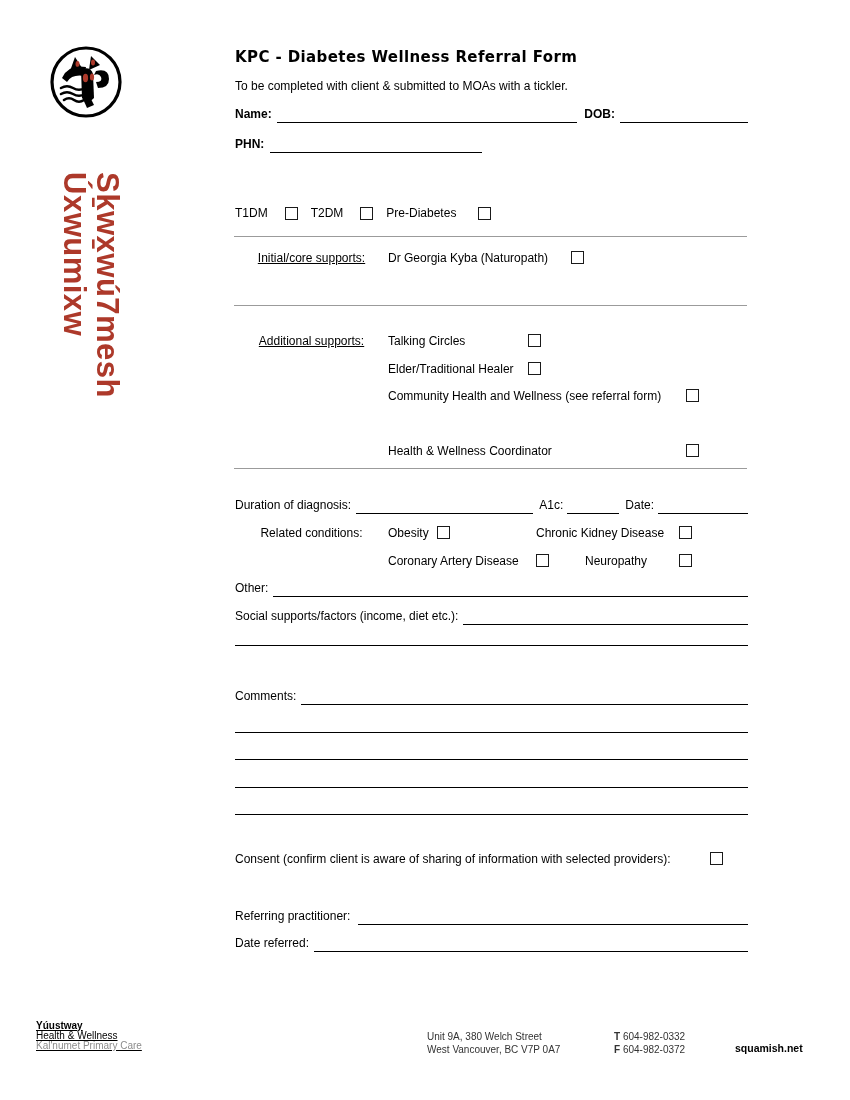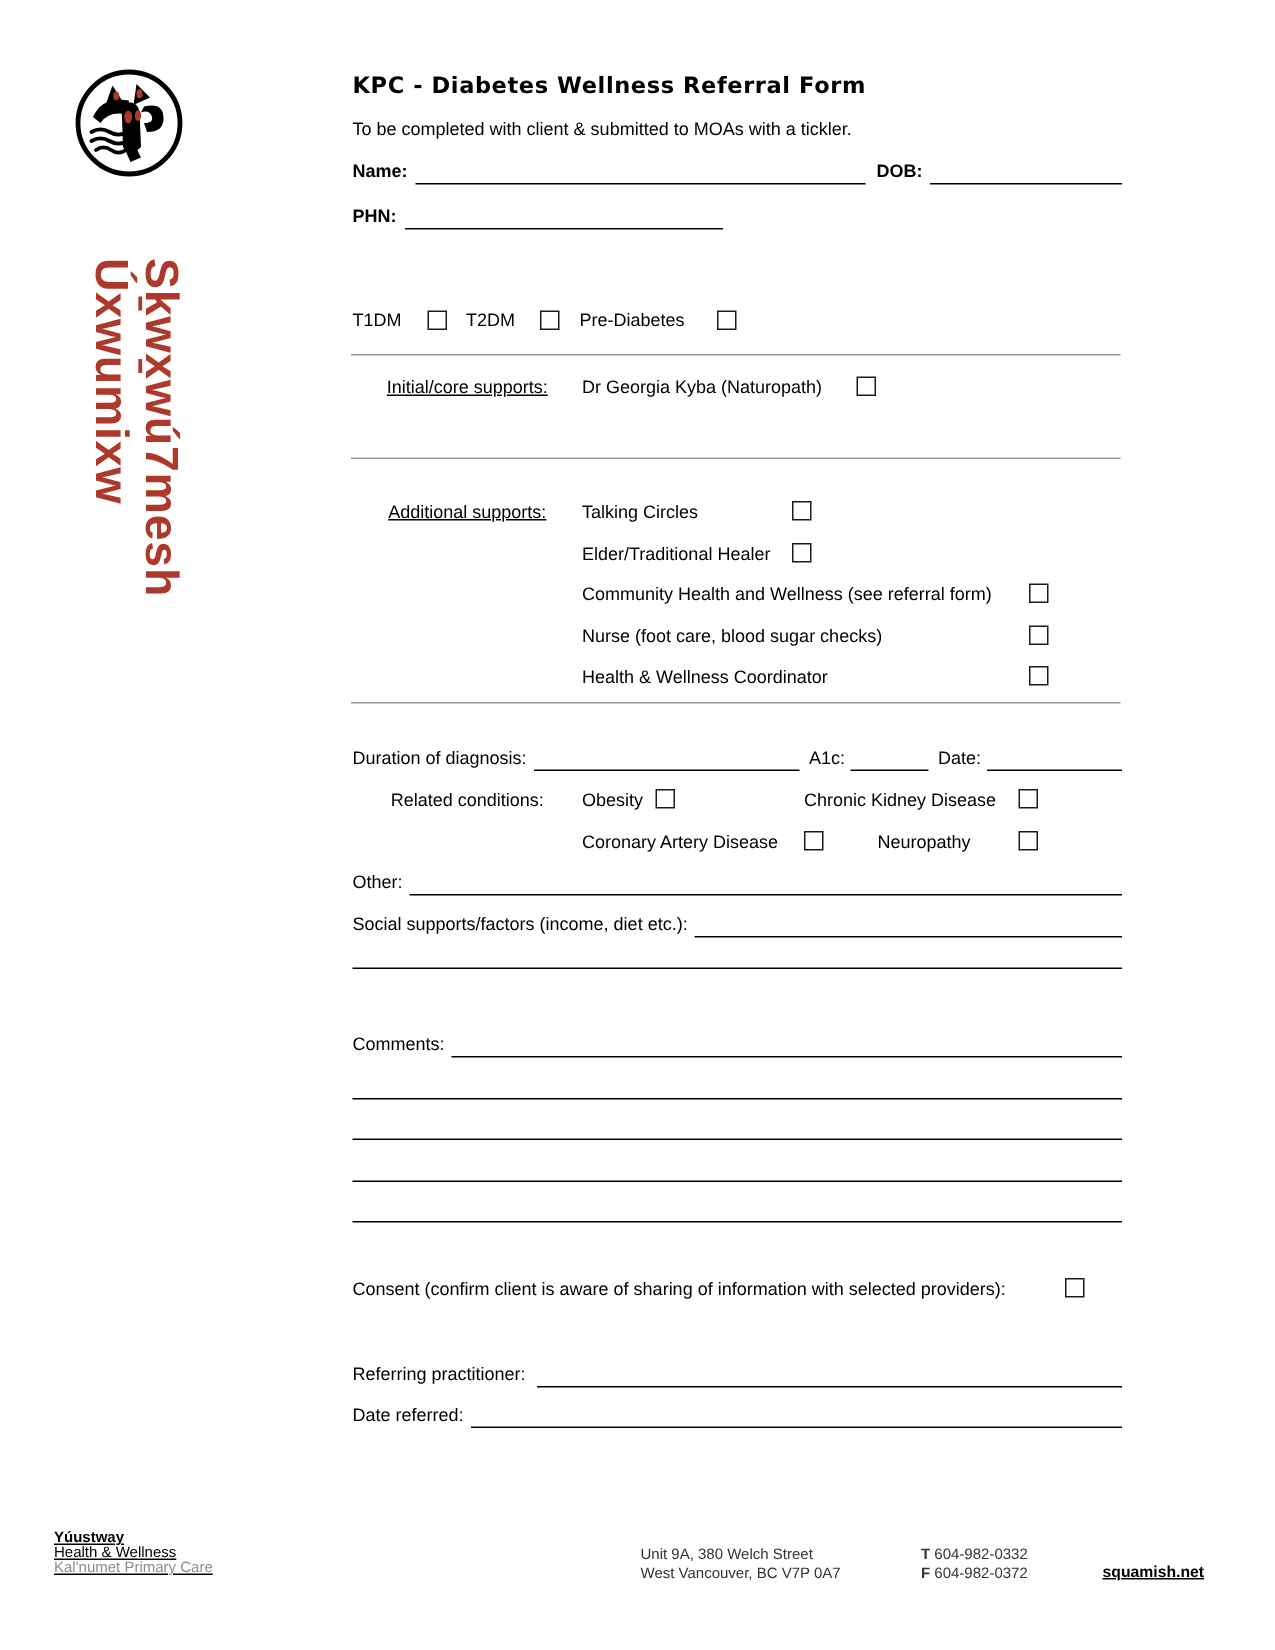--- a/index.html
+++ b/index.html
@@ -57,21 +57,21 @@
   .hr {
     position: absolute; left: 234px; width: 513px; height: 0;
     border-top: 1.5px solid var(--divider, #9b9b9b);
   }
 
   
   .footer-org { position: absolute; left: 36px; top: 1021px; font-size: 10px; line-height: 10px; text-decoration: underline; }
   .footer-org .muted { color: var(--muted, #8c8c8c); }
   .footer-addr { position: absolute; left: 427px; top: 1031px; font-size: 10px; line-height: 12.5px; color: #333; }
   .footer-phone { position: absolute; left: 614px; top: 1031px; font-size: 10px; line-height: 12.5px; color: #333; text-align: center; }
-  .footer-site { position: absolute; left: 735px; top: 1042px; font-size: 10.5px; font-weight: bold; text-decoration: underline; }
+  .footer-site { position: absolute; left: 735px; top: 1042px; font-size: 10.5px; font-weight: bold; }
 </style>
 </head>
 <body>
 
 <div class="page">
 
   <div class="logo">
     <svg viewBox="0 0 76 76" width="76" height="76">
       <circle cx="38" cy="38" r="34" fill="#fff" stroke="#000" stroke-width="3.2"></circle>
       <path d="M27 13 l7 11 -12 3 z" fill="#000"></path>
@@ -137,25 +137,20 @@
   <div class="row" style="top:333px">
     <span class="seccell"><span class="seclbl">Additional supports:</span></span>
     <span>Talking Circles</span>
     <span class="cb abs" style="left:293px;top:1px"></span>
   </div>
   <div class="row" style="top:388px">
     <span class="seccell"></span>
     <span>Community Health and Wellness (see referral form)</span>
     <span class="cb abs" style="left:451px;top:1px"></span>
   </div>
-  <div class="row" style="top:416px">
-    <span class="seccell"></span>
-    <span>Nurse (foot care, blood sugar checks)</span>
-    <span class="cb abs" style="left:451px;top:1px"></span>
-  </div>
   <div class="row" style="top:443px">
     <span class="seccell"></span>
     <span>Health &amp; Wellness Coordinator</span>
     <span class="cb abs" style="left:451px;top:1px"></span>
   </div>
 
   <div class="hr" style="top:468px"></div>
 
   <div class="row" style="top:497px">
     <span>Duration of diagnosis:</span>

